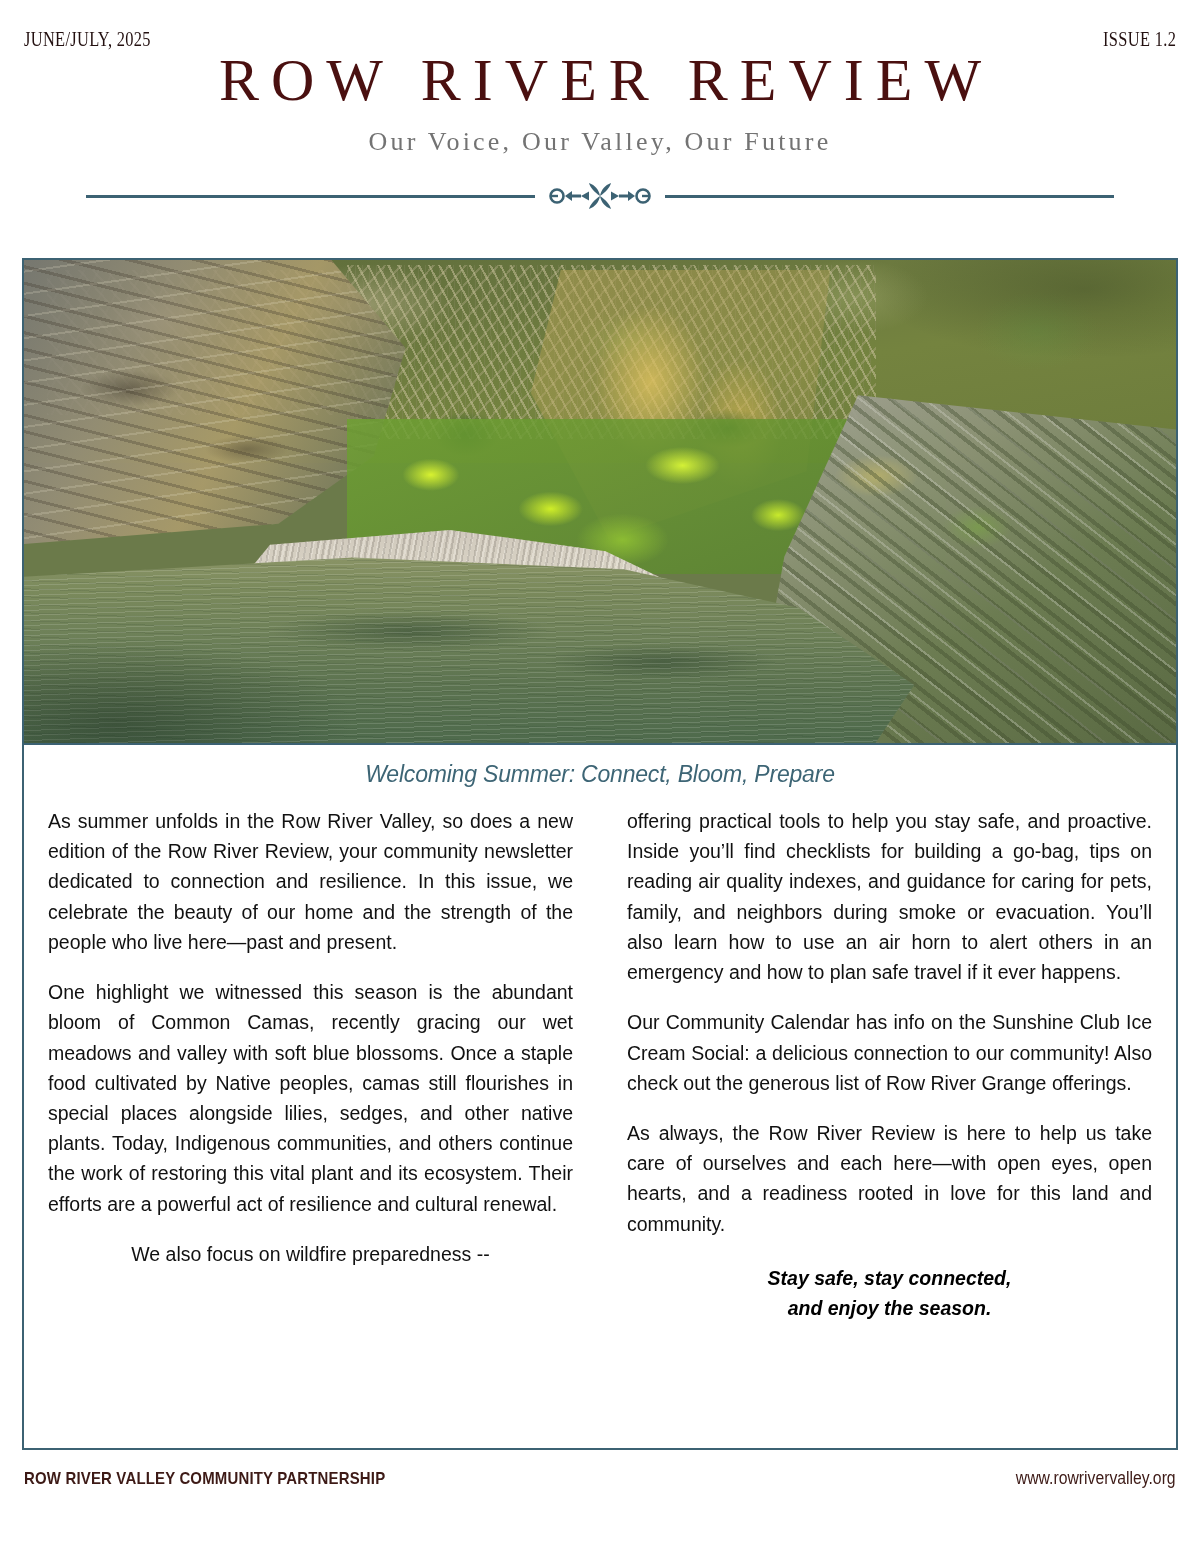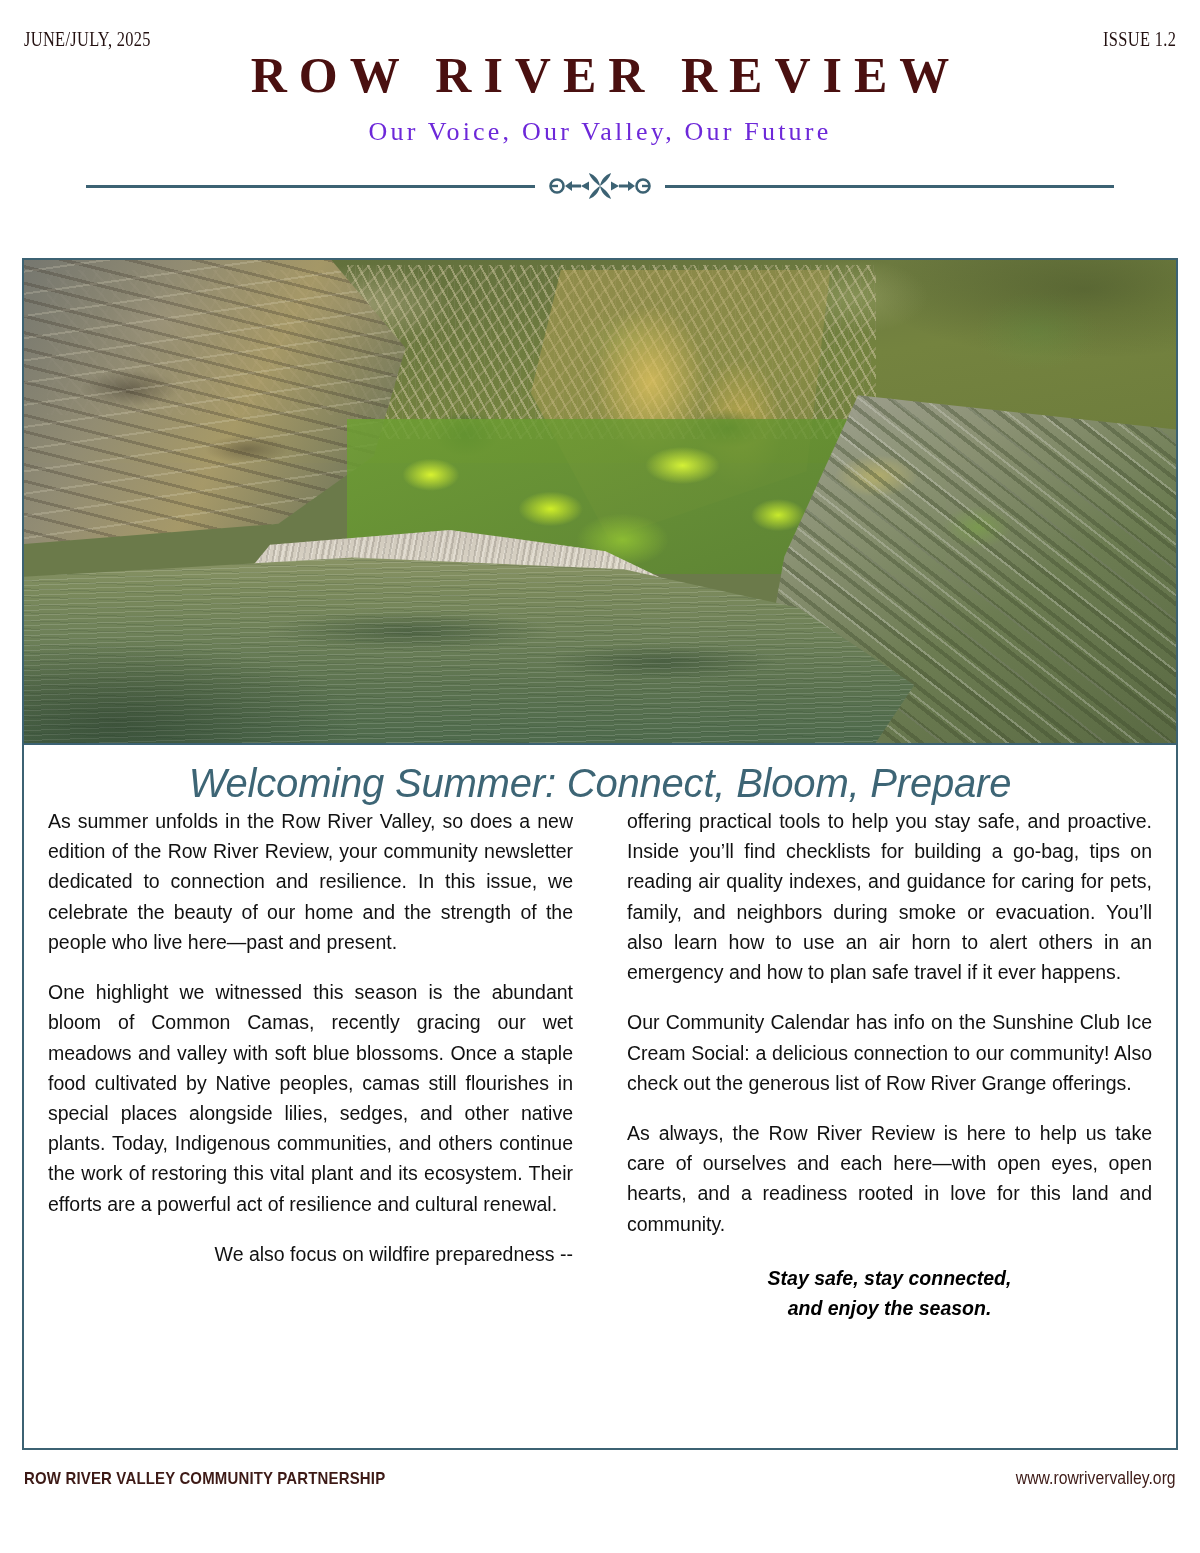--- a/index.html
+++ b/index.html
@@ -33,35 +33,35 @@
     letter-spacing: 0.4px;
     color: #231010;
     transform: scaleX(0.82);
   }
   .meta-date { transform-origin: left center; }
   .meta-issue { transform-origin: right center; }
 
   .title {
     text-align: center;
     font-family: "Liberation Serif", serif;
-    font-size: 50px;
-    font-weight: 700;
+    font-size: 60px;
+    font-weight: 400;
     letter-spacing: 12px;
     color: #4a1010;
     line-height: 1.02;
     margin-top: 16px;
     padding-left: 12px;
   }
 
   .tagline {
     text-align: center;
     font-family: "Liberation Serif", serif;
     font-size: 26px;
     letter-spacing: 3.2px;
-    color: #6d28d9;
+    color: #737373;
     margin-top: 16px;
   }
 
   
   .divider {
     position: relative;
     margin: 22px 62px 0 62px;
     height: 34px;
   }
   .divider .rule {
@@ -242,41 +242,42 @@
     width: 1156px;
     height: 705px;
     border: 2px solid #3c6273;
     border-top: none;
     background: #ffffff;
     padding: 16px 24px 0 24px;
   }
 
   .article-headline {
     text-align: center;
-    font-size: 40px;
+    font-size: 23px;
     font-weight: 400;
     font-style: italic;
     color: #3d6575;
     letter-spacing: -0.2px;
+    margin-bottom: 18px;
   }
 
   .columns {
     display: flex;
     gap: 54px;
   }
   .col { width: 528px; }
 
   .col p {
     font-size: 19.5px;
     line-height: 1.55;
     color: #111111;
     text-align: justify;
     margin-bottom: 20px;
   }
-  .col p.last-line { text-align: right; margin-bottom: 0; }
+  .col p.last-line { text-align: center; margin-bottom: 0; }
 
   .signoff {
     text-align: center;
     font-size: 19.5px;
     line-height: 1.55;
     font-style: italic;
     font-weight: bold;
     color: #000000;
     margin-top: 24px;
   }

